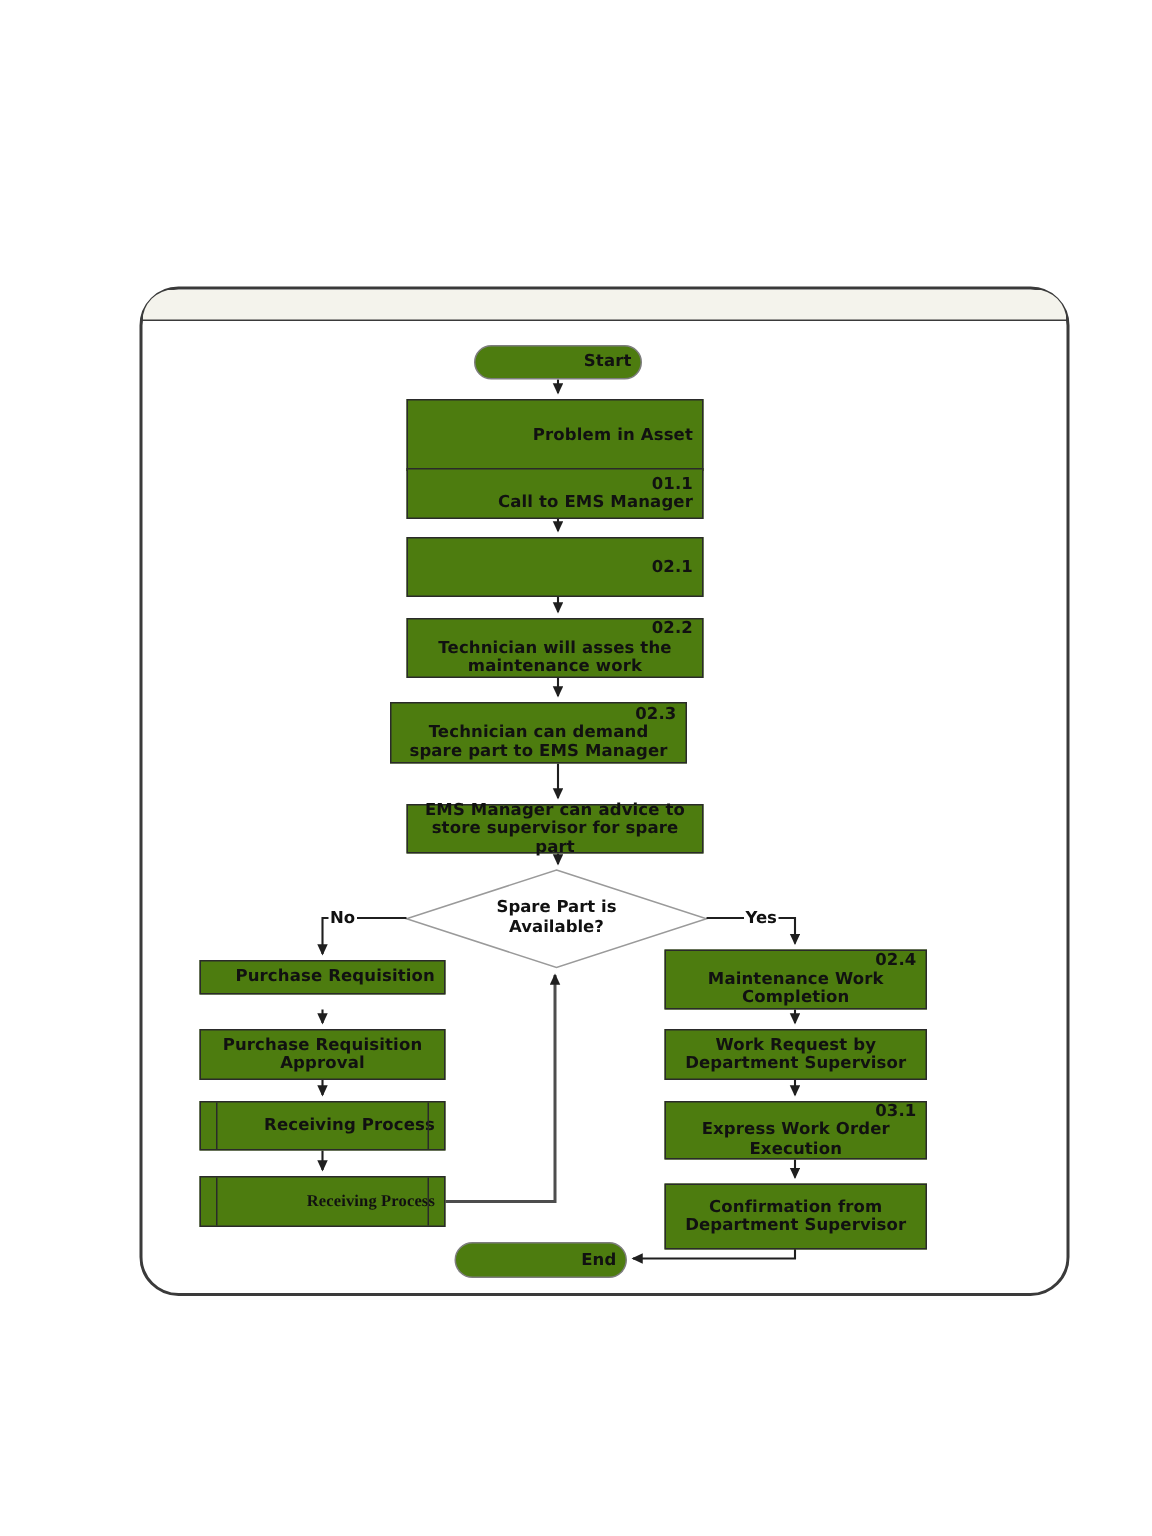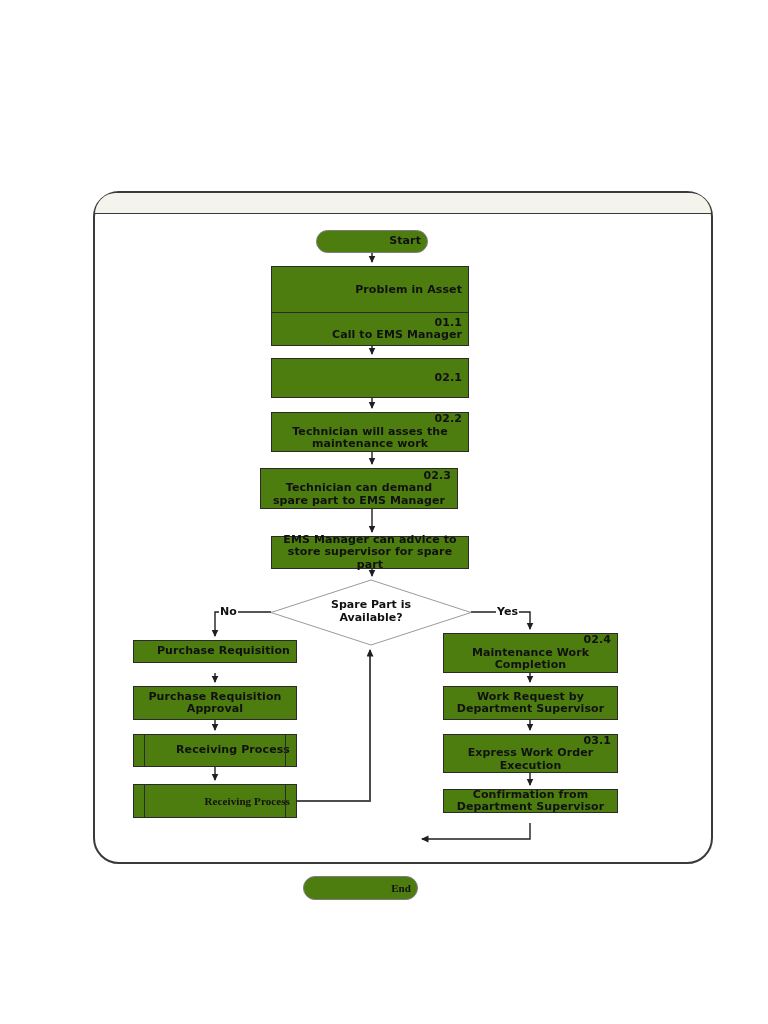--- a/index.html
+++ b/index.html
@@ -143,19 +143,19 @@
 
 <div class="node" style="left:443px;top:686px;width:175px;height:34px;">
   <span>Work Request by Department Supervisor</span>
 </div>
 
 <div class="node" style="left:443px;top:734px;width:175px;height:39px;">
   <span class="code">03.1</span>
   <span>Express Work Order Execution</span>
 </div>
 
-<div class="node" style="left:443px;top:789px;width:175px;height:24px;">
+<div class="node" style="left:443px;top:789px;width:175px;height:44px;">
   <span>Confirmation from Department Supervisor</span>
 </div>
 
-<div class="node terminator" style="left:303px;top:876px;width:115px;height:24px;font-family:Liberation Serif, serif;">
+<div class="node terminator" style="left:303px;top:828px;width:115px;height:24px;">
   <span>End</span>
 </div>
 
 </body></html>

